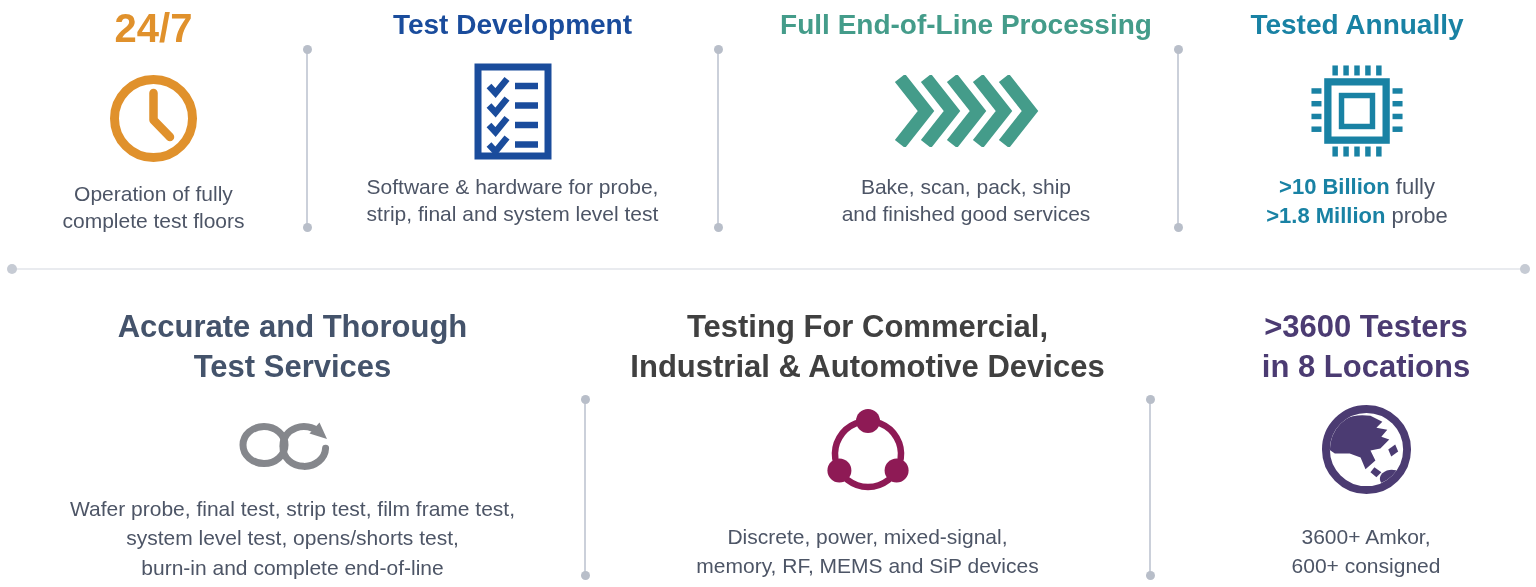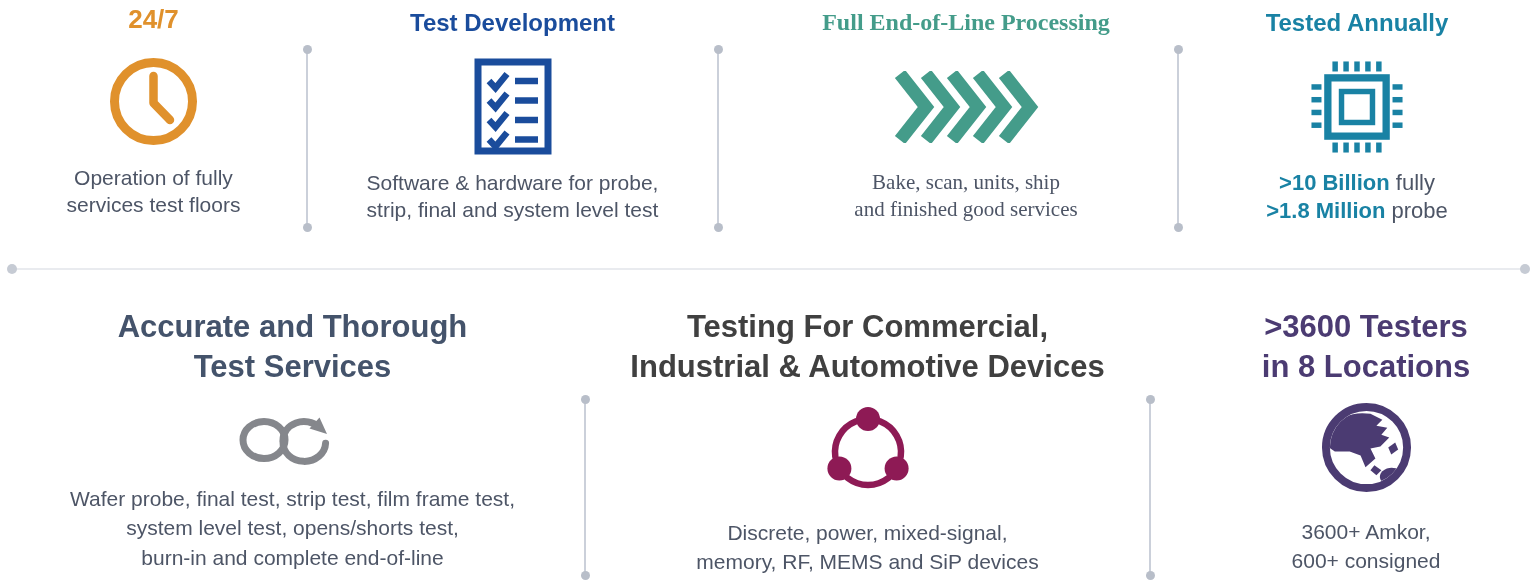--- a/index.html
+++ b/index.html
@@ -10,44 +10,44 @@
     -webkit-font-smoothing:antialiased;
   }
   .canvas{position:absolute;inset:0;}
 
   .col{position:absolute;display:flex;flex-direction:column;align-items:center;text-align:center;}
   .r1{top:0;height:262px;}
   .r2{top:295px;height:292px;}
 
   #r1c1{left:0;width:307px;}
   #r1c2{left:307px;width:411px;}
-  #r1c3{left:718px;width:496px;font-family:Liberation Serif, serif;}
+  #r1c3{left:718px;width:496px;}
   #r1c4{left:1178px;width:358px;}
   #r2c1{left:0;width:585px;}
   #r2c2{left:585px;width:565px;}
   #r2c3{left:1173px;width:386px;}
 
   .title{margin:0;font-weight:bold;}
-  .r1 .title{margin-top:9px;font-size:24px;line-height:1.15;}
-  .r1 .title.big{font-size:26px;margin-top:5px;}
+  .r1 .title{margin-top:9px;font-size:28px;line-height:1.15;}
+  .r1 .title.big{font-size:40px;margin-top:5px;}
   .r2 .title{margin-top:12px;font-size:31px;line-height:1.3;}
 
   .c-orange{color:#E0912C;}
   .c-blue{color:#1A4C9C;}
   .c-teal{color:#449C8A;}
   .c-cyan{color:#1982A4;}
   .c-slate{color:#44536B;}
   .c-burgundy{color:#404040;}
   .c-purple{color:#4B3B72;}
 
   .r1 .iconbox{height:108px;margin-top:16px;display:flex;align-items:center;justify-content:center;}
   .r1 .title.big + .iconbox{margin-top:13px;}
   .r2 .iconbox{height:100px;margin-top:12px;display:flex;align-items:center;justify-content:center;}
 
-  .desc{margin:14px;font-size:21px;color:#4D5566;}
+  .desc{margin:4px;font-size:21px;color:#4D5566;}
   .r1 .desc{margin-top:8px;line-height:1.3;}
   .r2 .desc{line-height:1.42;}
   #r2c1 .desc{margin-top:8px;}
   #r2c2 .desc, #r2c3 .desc{margin-top:22px;}
 
   .stats{font-size:22px;line-height:1.38;margin-top:7px;}
   .stats b{color:#1982A4;font-weight:bold;}
 
   .vdiv{position:absolute;width:2px;background:#CBD0DA;}
   .vdiv::before,.vdiv::after{
@@ -76,21 +76,21 @@
   <section class="col r1" id="r1c1">
     <h2 class="title c-orange big">24/7</h2>
     <div class="iconbox">
       <svg width="95" height="95" viewBox="0 0 95 95" fill="none" stroke="#E0912C">
         <circle cx="47.5" cy="47.5" r="39" stroke-width="9"></circle>
         <polyline points="47.5,22 47.5,49 64,66" stroke-width="8.5" stroke-linecap="round" stroke-linejoin="round"></polyline>
       </svg>
     </div>
     <p class="desc">
       <span>Operation of fully</span><br>
-      <span>services test floors</span>
+      <span>complete test floors</span>
     </p>
   </section>
 
   <section class="col r1" id="r1c2">
     <h2 class="title c-blue">Test Development</h2>
     <div class="iconbox">
       <svg width="78" height="97" viewBox="0 0 78 97" fill="none" stroke="#1A4C9C">
         <rect x="4" y="4" width="70" height="89" stroke-width="7"></rect>
         <g stroke-width="6.5" stroke-linecap="butt">
           <polyline points="15,23 21.5,30 33,16"></polyline>
@@ -115,21 +115,21 @@
     <div class="iconbox">
       <svg width="146" height="72" viewBox="0 0 146 72" fill="none" stroke="#449C8A" stroke-width="13" stroke-linejoin="miter">
         <polyline points="7,3 33,36 7,69"></polyline>
         <polyline points="33,3 59,36 33,69"></polyline>
         <polyline points="59,3 85,36 59,69"></polyline>
         <polyline points="85,3 111,36 85,69"></polyline>
         <polyline points="111,3 137,36 111,69"></polyline>
       </svg>
     </div>
     <p class="desc">
-      <span>Bake, scan, units, ship</span><br>
+      <span>Bake, scan, pack, ship</span><br>
       <span>and finished good services</span>
     </p>
   </section>
 
   <section class="col r1" id="r1c4">
     <h2 class="title c-cyan">Tested Annually</h2>
     <div class="iconbox">
       <svg width="102" height="102" viewBox="0 0 112 112">
         <g fill="none" stroke="#1982A4">
           <rect x="24" y="24" width="64" height="64" stroke-width="8"></rect>

